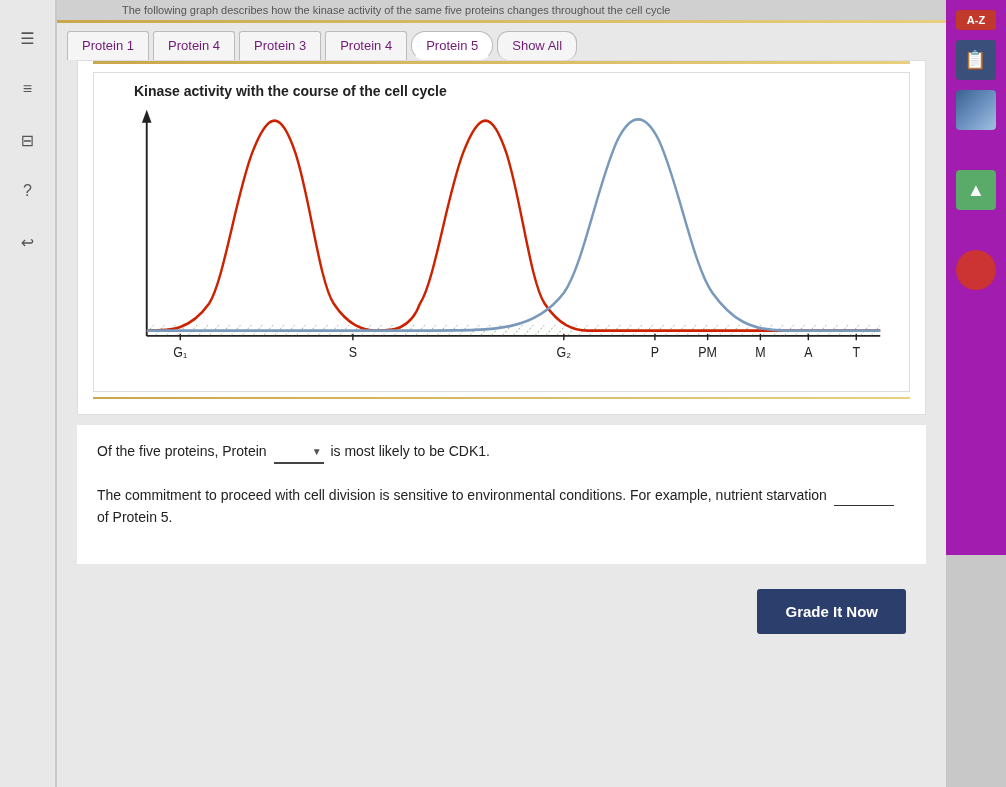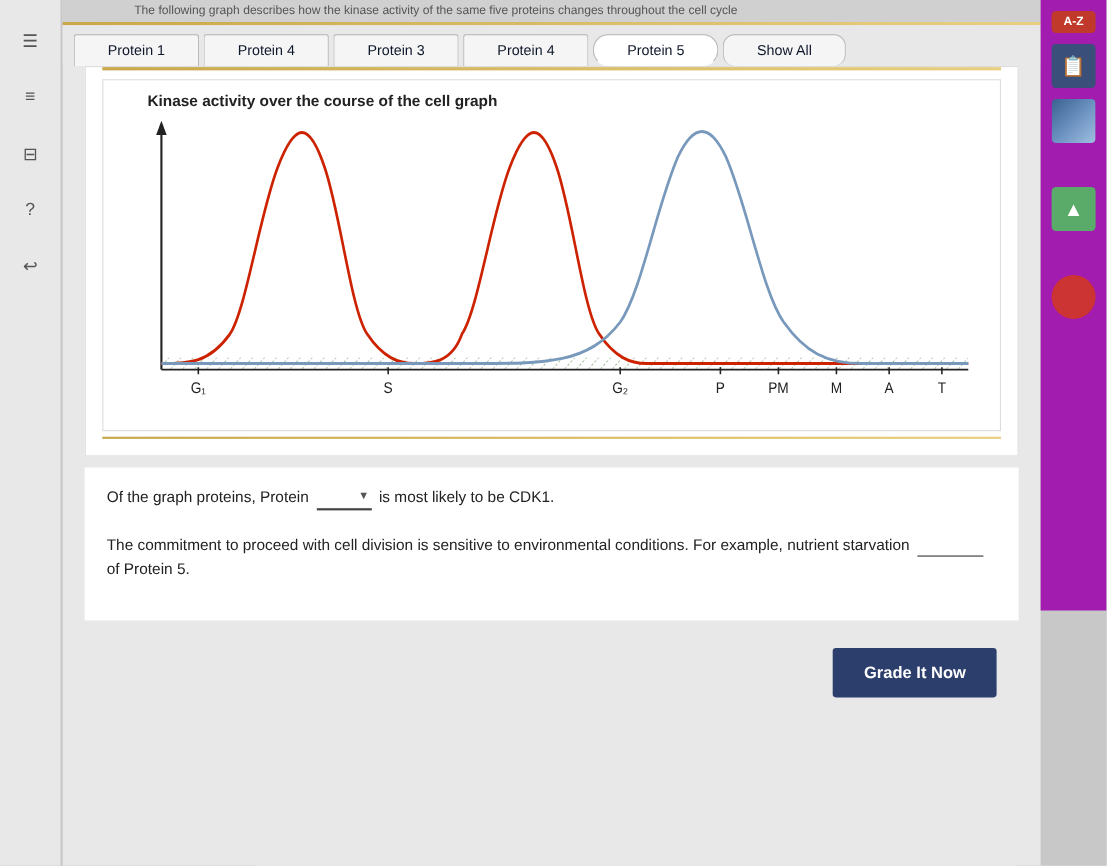--- a/index.html
+++ b/index.html
@@ -16,28 +16,28 @@
       position: absolute;
       top: 0;
       left: 0;
       right: 60px;
       bottom: 0;
       background: #e8e8e8;
       padding: 0;
     }
 
     .tab {
-      padding: 6px 30px;
+      padding: 6px 14px;
       background: #f5f5f5;
       border: 1px solid #bbb;
       border-bottom: none;
       margin-right: 2px;
       cursor: pointer;
       font-size: 13px;
-      color: #0f172a;
+      color: #701a75;
       border-radius: 3px 3px 0 0;
     }
 
     .tab.active {
       background: white;
       border-bottom: 1px solid white;
       font-weight: 500;
       border-radius: 14px;
     }
 
@@ -258,21 +258,21 @@
     <div class="tab">Protein 4</div>
     <div class="tab">Protein 3</div>
     <div class="tab">Protein 4</div>
     <div class="tab active">Protein 5</div>
     <div class="tab show-all">Show All</div>
   </div>
 
   <div class="content-area" style="margin-top:0; padding-top:0;">
     <div class="gold-line-top" style="margin-bottom:8px;"></div>
     <div class="graph-container">
-      <div class="graph-title">Kinase activity over the course of the cell graph</div>
+      <div class="graph-title">Kinase activity with the course of the cell cycle</div>
       <svg class="svg-graph" viewBox="0 0 850 260" preserveAspectRatio="none">
 
         <line x1="55" y1="20" x2="55" y2="220" stroke="#222" stroke-width="2"></line>
         <polygon points="55,10 50,22 60,22" fill="#222"></polygon>
 
         <line x1="55" y1="220" x2="820" y2="220" stroke="#222" stroke-width="1.5"></line>
 
         <defs>
           <pattern id="hatch" width="8" height="8" patternUnits="userSpaceOnUse" patternTransform="rotate(45)">
             <line x1="0" y1="0" x2="0" y2="8" stroke="#5a8a4a" stroke-width="1.5" stroke-dasharray="2,2"></line>
@@ -319,21 +319,21 @@
         <line x1="695" y1="218" x2="695" y2="224" stroke="#222" stroke-width="1.5"></line>
         <line x1="745" y1="218" x2="745" y2="224" stroke="#222" stroke-width="1.5"></line>
         <line x1="795" y1="218" x2="795" y2="224" stroke="#222" stroke-width="1.5"></line>
       </svg>
     </div>
     <div class="gold-line-bottom"></div>
   </div>
 
   <div class="questions-area">
     <div class="question-line">
-      <span>Of the graph proteins, Protein</span>
+      <span>Of the five proteins, Protein</span>
       <span class="inline-dropdown">
         <select class="dropdown-select">
           <option value=""></option>
           <option value="1">1</option>
           <option value="2">2</option>
           <option value="3">3</option>
           <option value="4">4</option>
           <option value="5">5</option>
         </select>
         <span class="dropdown-arrow">▼</span>

